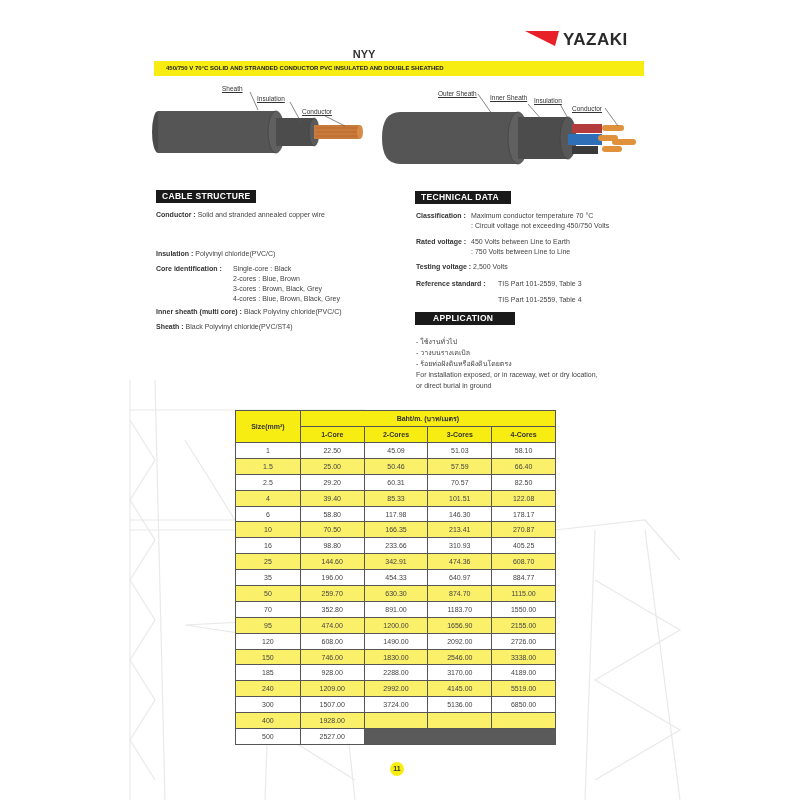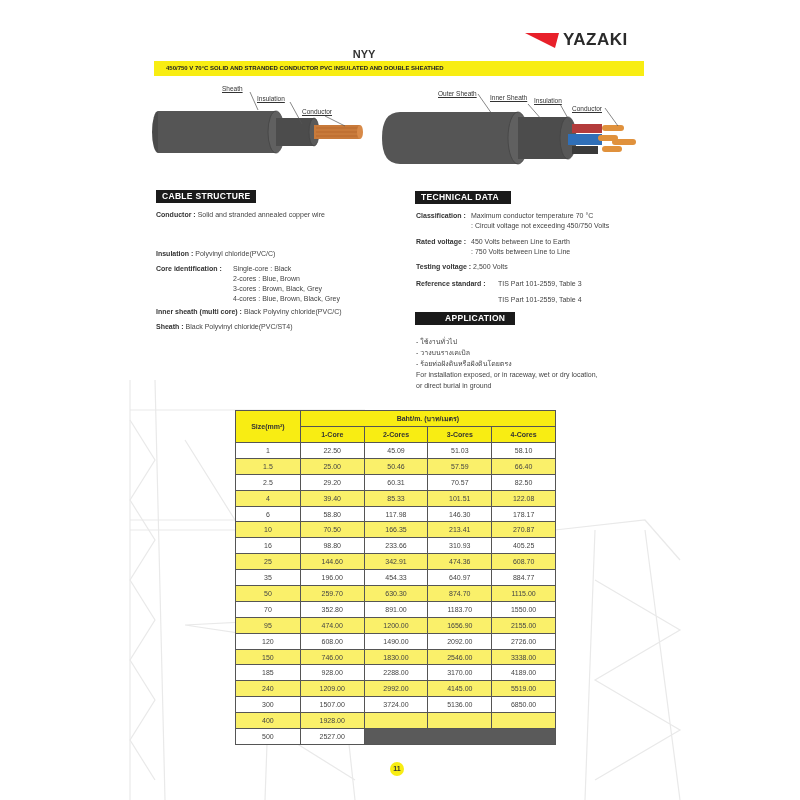--- a/index.html
+++ b/index.html
@@ -1,21 +1,21 @@
 <!DOCTYPE html>
 <html><head>
 <meta charset="utf-8">
 <style>
   * { box-sizing: border-box; margin: 0; padding: 0; }
   html, body { width: 800px; height: 800px; background: #ffffff; overflow: hidden; }
   body { position: relative; font-family: "Liberation Sans", sans-serif; color: #333; }
 
   .watermark { position: absolute; left: 125px; top: 380px; width: 560px; height: 420px; pointer-events: none; }
 
-  .logo { position: absolute; left: 525px; top: 30px; display: flex; align-items: center; gap: 4px; }
+  .logo { position: absolute; left: 525px; top: 30px; display: flex; align-items: flex-start; gap: 4px; }
   .logo-text { font-weight: bold; font-size: 17px; color: #2a2a2a; letter-spacing: 0.5px; }
 
   .title { position: absolute; left: 0; width: 728px; top: 48px; text-align: center; font-weight: bold; font-size: 11px; color: #333; }
   .banner { position: absolute; left: 154px; top: 61px; width: 490px; height: 15px; background: #f8ed13; font-size: 6px; font-weight: bold; color: #222; padding-left: 12px; line-height: 15px; }
 
   .diagram { position: absolute; }
   .lbl { position: absolute; font-size: 6.5px; color: #333; text-decoration: underline; white-space: nowrap; }
 
   .section-head { position: absolute; background: #1a1a1a; color: #fff; font-weight: bold; font-size: 8.5px; height: 13px; line-height: 13px; padding-left: 6px; letter-spacing: 0.3px; }
 
@@ -150,21 +150,21 @@
 <div class="txt" style="left:416px;top:262px;">
   <b>Testing voltage :</b> <span>2,500 Volts</span>
 </div>
 
 <div class="txt" style="left:416px;top:279px;"><b>Reference standard :</b></div>
 <div class="txt" style="left:498px;top:279px;line-height:16px;">
   <div style="margin-top:-3px;">TIS Part 101-2559, Table 3</div>
   <div>TIS Part 101-2559, Table 4</div>
 </div>
 
-<div class="section-head" style="left:415px;top:312px;width:100px;padding-left:30px;">APPLICATION</div>
+<div class="section-head" style="left:415px;top:312px;width:100px;padding-left:18px;">APPLICATION</div>
 <div class="txt" style="left:416px;top:336px;line-height:11px;">
   <div>- ใช้งานทั่วไป</div>
   <div>- วางบนรางเคเบิล</div>
   <div>- ร้อยท่อฝังดินหรือฝังดินโดยตรง</div>
   <div>For installation exposed, or in raceway, wet or dry location,</div>
   <div>or direct burial in ground</div>
 </div>
 
 <table class="price">
   <colgroup>

